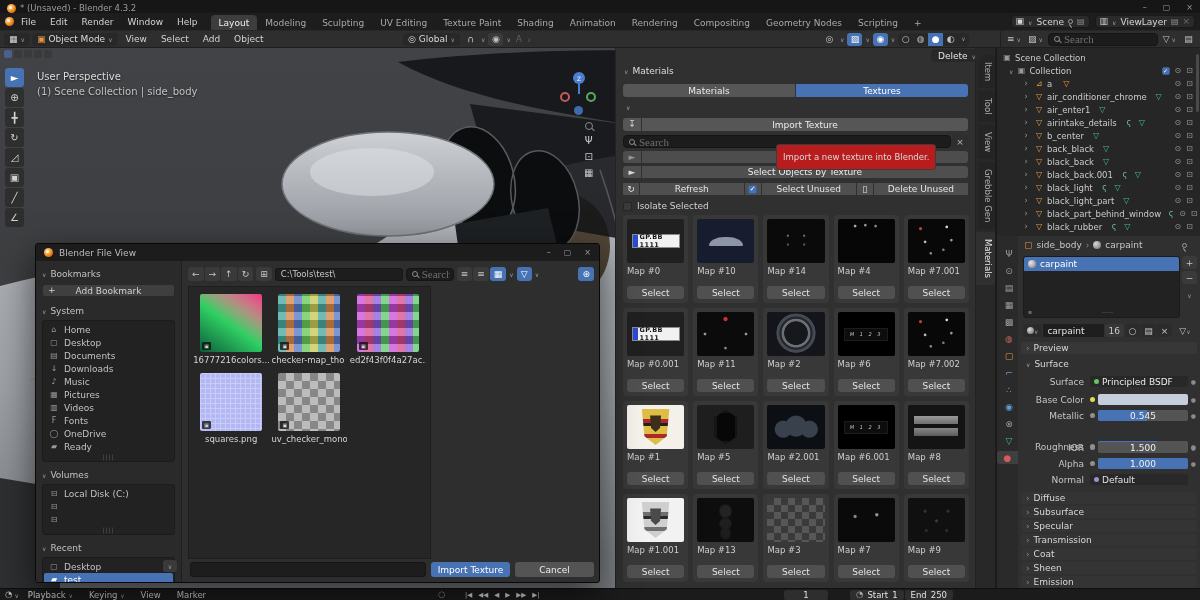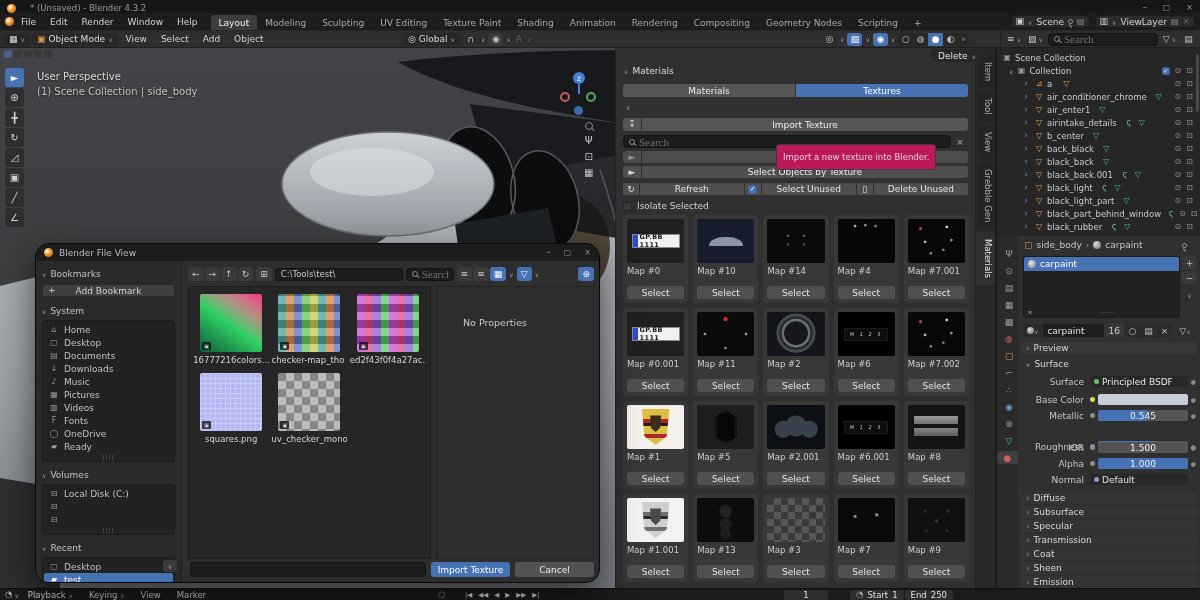--- a/index.html
+++ b/index.html
@@ -5,21 +5,21 @@
   *{box-sizing:border-box;margin:0;padding:0}
   html,body{width:1200px;height:600px;overflow:hidden}
   body{position:relative;background:#1d1d1d;font-family:"DejaVu Sans",sans-serif;font-size:9px;color:#c8c8c8;cursor:default}
   .ic{display:inline-block;line-height:1;font-style:normal}
   .chev::after{content:"∨";font-size:6px;color:#9a9a9a}
   .mag{display:inline-block;width:6px;height:6px;border:1px solid #8a8a8a;border-radius:50%;position:relative;flex:none}
   .mag::after{content:"";position:absolute;width:4px;height:1px;background:#8a8a8a;transform:rotate(45deg);right:-3px;bottom:-1px}
   .pinic{display:inline-block;width:5px;height:5px;border:1px solid #9a9a9a;border-radius:50%;position:relative;flex:none}
   .pinic::after{content:"";position:absolute;width:1px;height:4px;background:#9a9a9a;left:1px;top:4px;transform:rotate(-35deg)}
   
-  #titlebar{position:absolute;inset:0 0 auto 0;height:13px;background:#161616;display:flex;align-items:center;gap:14px;padding:8px 7px}
+  #titlebar{position:absolute;inset:0 0 auto 0;height:13px;background:#161616;display:flex;align-items:center;gap:4px;padding:8px 7px}
   .blogo{width:9px;height:9px;border-radius:50%;background:radial-gradient(circle at 34% 34%,#ffb45e 0 26%,#e87d0d 62%,#b9630c);position:relative;flex:none}
   .blogo::after{content:"";position:absolute;width:3px;height:3px;border-radius:50%;background:#fff;left:2px;top:2px}
   #titlebar .t{color:#9d9d9d;font-size:8.5px}
   .winbtns{margin-left:auto;display:flex;gap:16px;color:#9a9a9a;font-size:8px;align-items:center}
   #menubar{position:absolute;top:13px;left:0;right:0;height:17px;background:#1d1d1d;display:flex;align-items:center;padding:0 5px}
   .mitem{padding:2px 7px;border-radius:3px;color:#d4d4d4}
   .ws-tabs{display:flex;align-items:flex-end;height:100%;margin-left:6px}
   .ws-tab{padding:3px 8px 2px;color:#a9a9a9;border-radius:4px 4px 0 0;white-space:nowrap}
   .ws-tab.active{background:#3d3d3d;color:#f1f1f1}
   .pillwrap{margin-left:auto;display:flex;gap:5px;align-items:center}
@@ -58,21 +58,21 @@
   .tp-tabs{position:absolute;top:36px;left:7px;right:7px;height:13px;display:flex;gap:1px;border-radius:3px;overflow:hidden}
   .tp-tab{flex:1;display:flex;align-items:center;justify-content:center;background:#565656;color:#ebebeb}
   .tp-tab.active{background:#4772b3;color:#fff}
   .tp-chev{position:absolute;left:10px;top:54px}
   .tprow{position:absolute;left:7px;right:7px;display:flex;gap:1px}
   .seg{background:#565656;display:flex;align-items:center;justify-content:center;color:#ededed}
   .seg.icon{width:18px;flex:none;border-radius:3px 0 0 3px;color:#d8d8d8}
   .seg.lab{flex:1;border-radius:0 3px 3px 0}
   .xseg{width:16px;background:#2e2e2e;border-radius:0 3px 3px 0;display:flex;align-items:center;justify-content:center;color:#bbb}
   .useg{background:#4f4f4f;color:#e5e5e5;display:flex;align-items:center;justify-content:center}
-  #tp-tooltip{position:absolute;left:160px;top:96px;height:15px;background:#be185d;border:1px solid #3c3c3c;border-radius:3px;display:flex;align-items:center;padding:12px 6px;color:#dadada;font-size:8.5px;white-space:nowrap;z-index:5}
+  #tp-tooltip{position:absolute;left:160px;top:96px;height:15px;background:#b91c1c;border:1px solid #3c3c3c;border-radius:3px;display:flex;align-items:center;padding:12px 6px;color:#dadada;font-size:8.5px;white-space:nowrap;z-index:5}
   .cbox{width:9px;height:9px;border-radius:2px;background:#3a3a3a;border:1px solid #262626;flex:none}
   .cbox.on{background:#4772b3;border-color:#3a5d95;color:#fff;display:flex;align-items:center;justify-content:center;font-size:7px}
   #texgrid{position:absolute;left:7px;top:167px;width:346px;display:grid;grid-template-columns:repeat(5,1fr);gap:5px}
   .tcard{background:#383838;border-radius:4px;padding:4px;height:88px;display:flex;flex-direction:column}
   .tthumb{height:44px;border-radius:2px;background:#202020;position:relative;overflow:hidden;display:flex;align-items:center;justify-content:center;flex:none}
   .tname{margin-top:3px;color:#cecece;font-size:8.5px;white-space:nowrap;overflow:hidden}
   .tsel{margin-top:auto;height:13px;background:#505050;border-radius:3px;color:#e4e4e4;display:flex;align-items:center;justify-content:center}
   .plate{width:48px;height:14px;background:#f1f1f1;border:1px solid #8a8a8a;display:flex;align-items:center;font-weight:bold;font-size:6.5px;color:#151515;letter-spacing:.4px}
   .plate::before{content:"";width:5px;height:100%;background:#2a4bd4;margin-right:2px;flex:none}
   .t-car{background:#171c2e}
@@ -120,21 +120,21 @@
   .plab{width:72px;text-align:right;color:#c5c5c5;padding-right:6px;flex:none}
   .pwidget{flex:1;margin-right:12px;height:11px;border-radius:2px;position:relative;display:flex;align-items:center}
   .pdeco{position:absolute;right:4px;color:#8a8a8a;font-size:6px}
   .sock{width:5px;height:5px;border-radius:50%;flex:none;margin-right:3px}
   .slider{flex:1;height:11px;background:#545454;border-radius:2px;position:relative;overflow:hidden}
   .sfill{position:absolute;left:0;top:0;bottom:0;background:#4772b3}
   .sval{position:absolute;inset:0;display:flex;align-items:center;justify-content:center;color:#f2f2f2}
   .phead{position:absolute;left:3px;right:3px;height:12px;background:#373737;border-radius:3px;display:flex;align-items:center;gap:4px;padding-left:5px;color:#d8d8d8}
   .phead.flat{background:#343434}
   
-  #filedialog{position:absolute;left:35px;top:243px;width:565px;height:340px;background:#2e2e2e;border:1px solid #090909;border-radius:14px;box-shadow:0 12px 36px rgba(0,0,0,.6);z-index:6;overflow:hidden}
+  #filedialog{position:absolute;left:35px;top:243px;width:565px;height:340px;background:#2e2e2e;border:1px solid #090909;border-radius:3px;box-shadow:0 12px 36px rgba(0,0,0,.6);z-index:6;overflow:hidden}
   .fd-title{height:17px;background:#1c1c1c;display:flex;align-items:center;gap:6px;padding:0 8px;color:#bcbcbc}
   .fd-side{position:absolute;left:0;top:17px;width:146px;bottom:0;background:#2a2a2a;border-right:1px solid #1f1f1f;padding:7px 6px}
   .fd-sechead{display:flex;align-items:center;gap:4px;color:#c3c3c3;height:12px}
   .fbox{background:#222;border:1px solid #1b1b1b;border-radius:3px;padding:2px 1px;margin:3px 0 7px}
   .frow{display:flex;align-items:center;gap:5px;height:13px;padding:0 5px;color:#c2c2c2;border-radius:2px}
   .frow .ic{color:#9a9a9a;width:10px;text-align:center;font-size:8px;flex:none}
   .frow.sel{background:#4772b3;color:#fff}
   .frow.sel .ic{color:#fff}
   .grip{height:6px;display:flex;align-items:center;justify-content:center;color:#5a5a5a;font-size:6px;letter-spacing:1px}
   .addbk{position:relative;height:13px;background:#3f3f3f;border:1px solid #2a2a2a;border-radius:3px;display:flex;align-items:center;justify-content:center;color:#d2d2d2;margin:4px 0 8px}
@@ -1042,23 +1042,20 @@
           </span>
           <span class="fname">squares.png</span>
         </div>
       <div class="fitem">
           <span class="fthumb f-uvmono">
             <span class="fbadge">▣</span>
           </span>
           <span class="fname">uv_checker_mono...</span>
         </div>
     </div>
-    <div class="fd-props">
-        <div>No Properties</div>
-      </div>
     <div class="fd-foot">
       <input class="fnameinput" style="">
       <span class="fd-btn" style="background:#4772b3">Import Texture</span>
       <span class="fd-btn" style="background:#545454;color:#ececec">Cancel</span>
     </div>
   </div>
 </div>
 
 <div id="statusbar">
   <span class="ic" style="color:#b8b8b8">◔</span>

